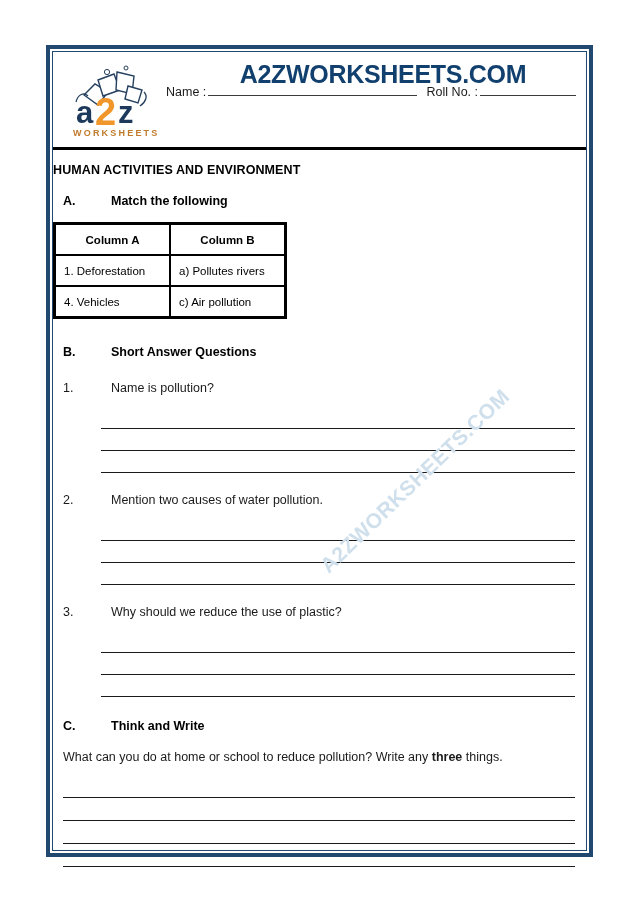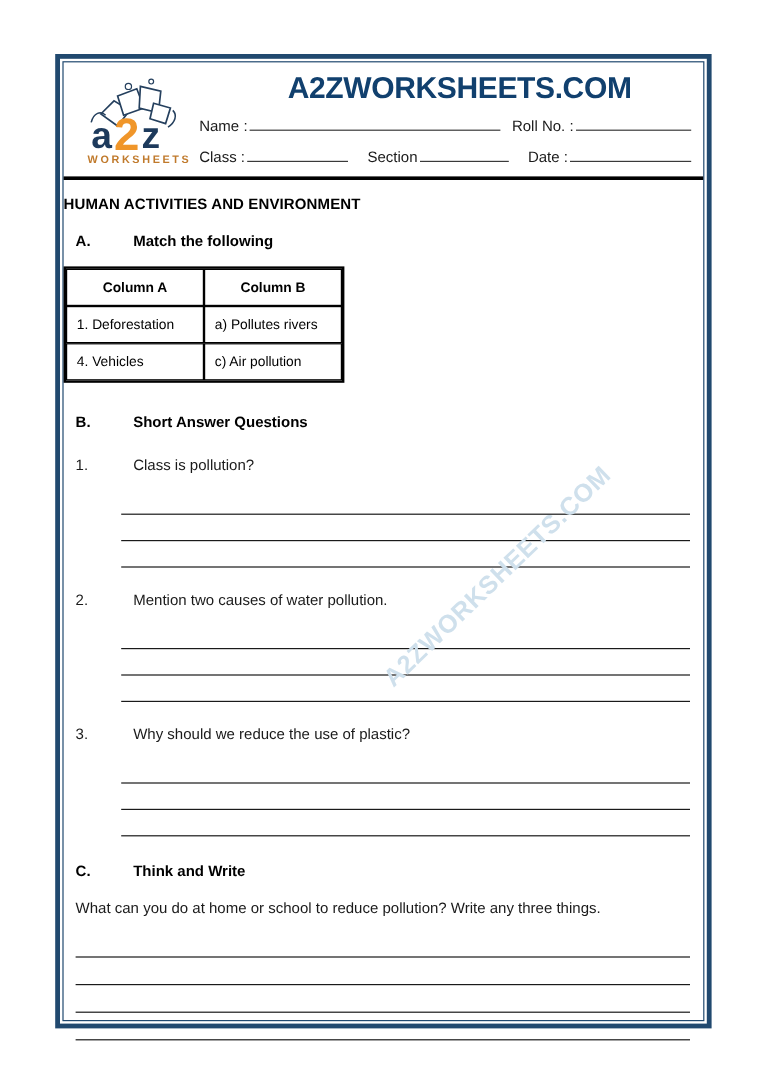--- a/index.html
+++ b/index.html
@@ -95,21 +95,21 @@
   }
   .field-row {
     position: absolute;
     left: 113px;
     right: 8px;
     display: flex;
     align-items: baseline;
     font-size: 12.5px;
     color: #1a1a1a;
   }
-  .field-row.r1 { top: 44px; }
+  .field-row.r1 { top: 31px; }
   .field-row.r2 { top: 70px; }
   .fld-label { white-space: nowrap; }
   .fld-line {
     border-bottom: 1px solid #3a3a3a;
     height: 12px;
     margin: 0 2px;
     flex: none;
   }
   .fld-line.grow { flex: 1 1 auto; }
   .gap { display: inline-block; }
@@ -194,21 +194,21 @@
   }
 
   
   .c-prompt {
     font-size: 12.5px;
     color: #1a1a1a;
     margin-top: 17px;
     padding-left: 10px;
     padding-right: 11px;
   }
-  .c-prompt b { font-weight: normal; }
+  .c-prompt b { font-weight: bold; }
   .wide-lines {
     margin-top: 11px;
     padding-left: 10px;
     padding-right: 11px;
   }
   .wide-lines .aline {
     border-bottom: 1px solid #1a1a1a;
     height: 22px;
   }
 </style>
@@ -248,30 +248,20 @@
       <div class="site-title">A2ZWORKSHEETS.COM</div>
 
       <div class="field-row r1">
         <span class="fld-label">Name :</span>
         <span class="fld-line grow"></span>
         <span class="gap" style="width:8px"></span>
         <span class="fld-label">Roll No. :</span>
         <span class="fld-line" style="width:96px"></span>
       </div>
 
-      <div class="field-row r2">
-        <span class="fld-label">Class :</span>
-        <span class="fld-line" style="width:84px"></span>
-        <span class="gap" style="width:14px"></span>
-        <span class="fld-label">Section</span>
-        <span class="fld-line" style="width:74px"></span>
-        <span class="gap" style="width:14px"></span>
-        <span class="fld-label">Date :</span>
-        <span class="fld-line grow"></span>
-      </div>
     </div>
 
     <div class="body-area">
 
       <div class="worksheet-title">HUMAN ACTIVITIES AND ENVIRONMENT</div>
 
       <div class="section-head">
         <span class="section-letter">A.</span>
         <span class="section-title">Match the following</span>
       </div>
@@ -298,21 +288,21 @@
       </div>
 
       <div class="section-head" style="margin-top:26px">
         <span class="section-letter">B.</span>
         <span class="section-title">Short Answer Questions</span>
       </div>
 
       <div class="question">
         <div class="q-row">
           <span class="q-num">1.</span>
-          <span class="q-text">Class is pollution?</span>
+          <span class="q-text">Name is pollution?</span>
         </div>
         <div class="answer-lines">
           <div class="aline"></div>
           <div class="aline"></div>
           <div class="aline"></div>
         </div>
       </div>
 
       <div class="question" style="margin-top:20px">
         <div class="q-row">

